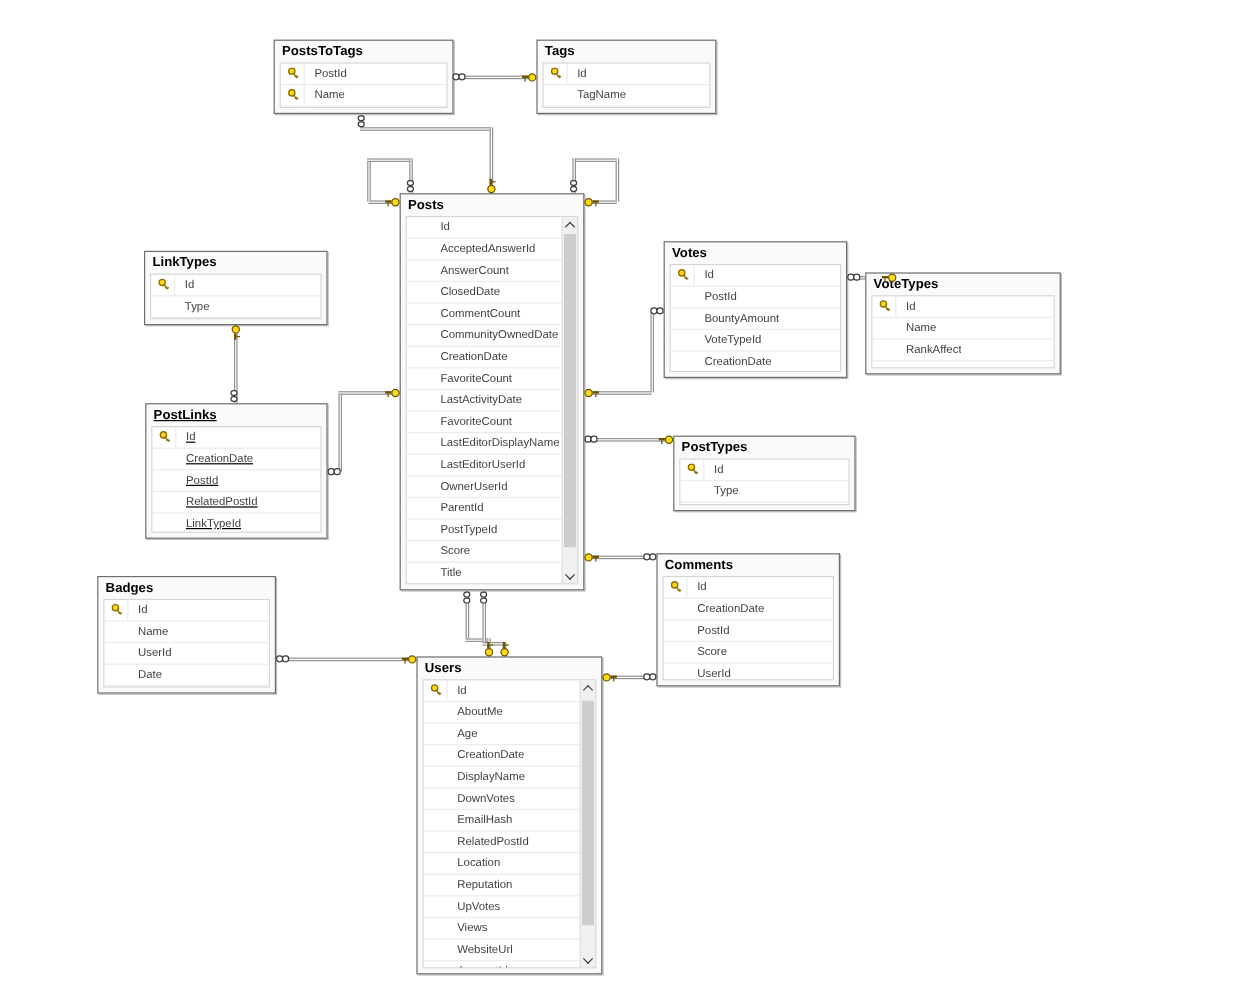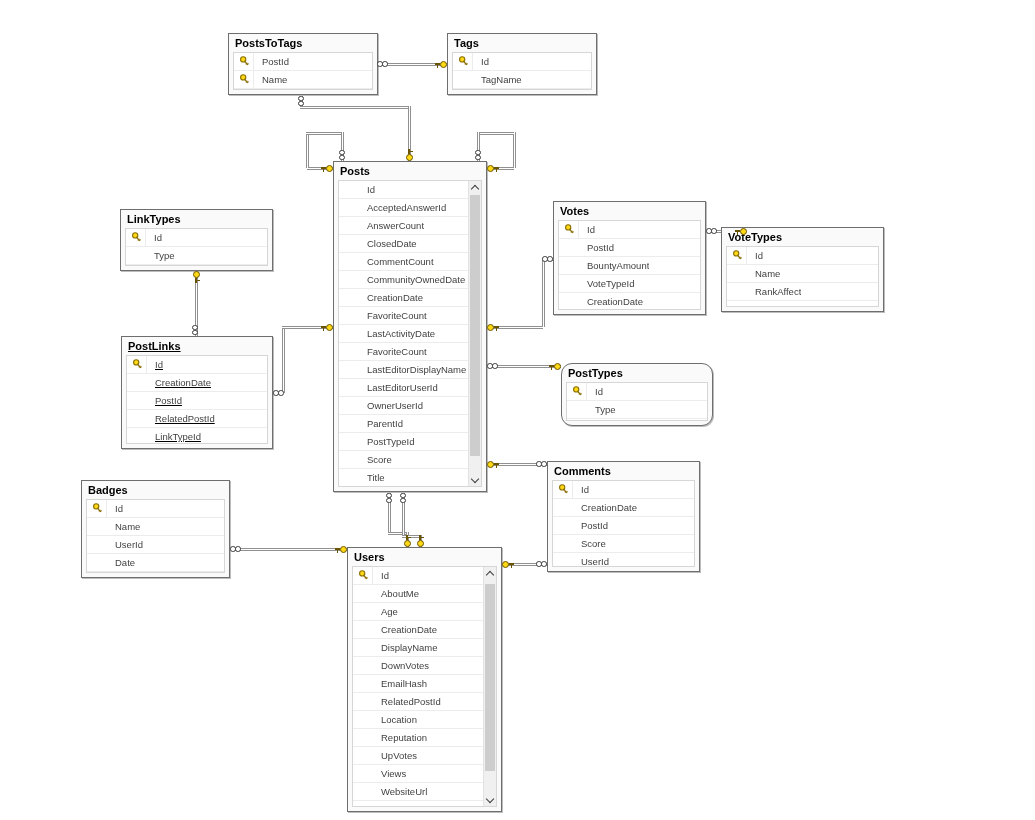--- a/index.html
+++ b/index.html
@@ -878,21 +878,21 @@
             <circle cx="4.2" cy="3.4" r="2.6" fill="#ffd816" stroke="#8a6d00" stroke-width="1.1"></circle>
             <path d="M5.6 5.2 L8.3 8.6 M8.3 8.6 L9.3 7.8 M7.1 7.9 L8 7.1" stroke="#8a6d00" stroke-width="1.1" fill="none" stroke-linecap="round"></path>
           </svg>
         </span>
         <span class="cell-name">RankAffect</span>
       </div>
 
   </div>
 </div>
 
-<div class="tbl" style="left:561px;top:363px;width:152px;height:63px;border-radius:11px;">
+<div class="tbl" style="left:561px;top:363px;width:152px;height:63px;">
   <div class="tbl-title">PostTypes</div>
   <div class="tbl-rows">
 
       <div class="row">
         <span class="cell-icon">
           <svg width="10" height="11" viewBox="0 0 10 11">
             <circle cx="4.2" cy="3.4" r="2.6" fill="#ffd816" stroke="#8a6d00" stroke-width="1.1"></circle>
             <path d="M5.6 5.2 L8.3 8.6 M8.3 8.6 L9.3 7.8 M7.1 7.9 L8 7.1" stroke="#8a6d00" stroke-width="1.1" fill="none" stroke-linecap="round"></path>
           </svg>
         </span>

